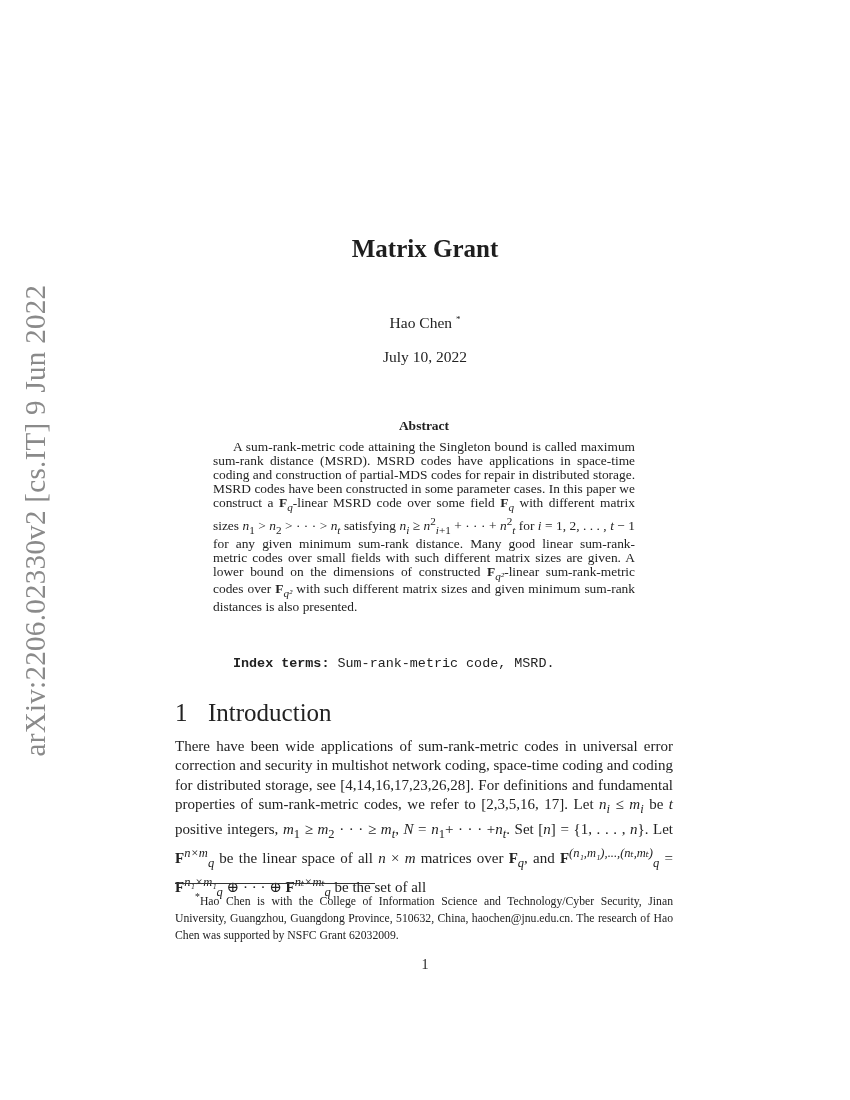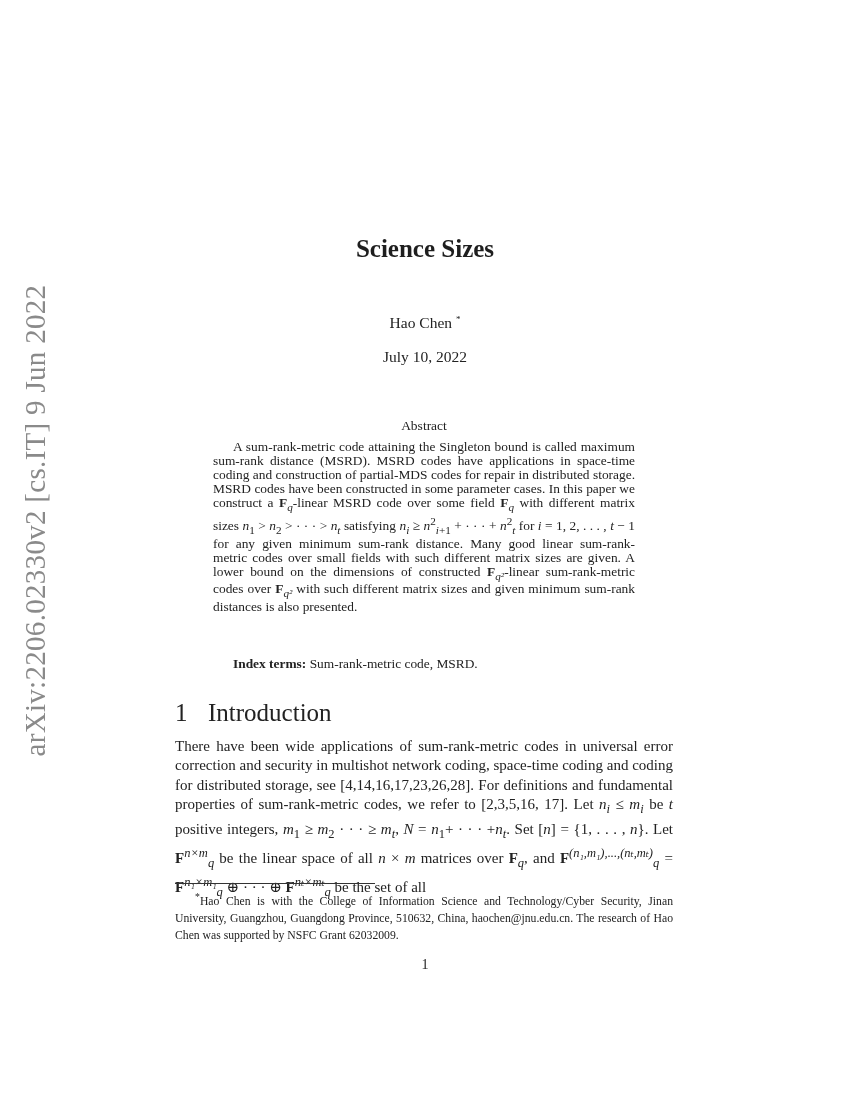--- a/index.html
+++ b/index.html
@@ -23,28 +23,28 @@
     position: absolute; left: 150px; width: 550px; top: 314px;
     text-align: center; font-size: 15.5px;
   }
   .author sup { font-size: 9px; }
   .date {
     position: absolute; left: 150px; width: 550px; top: 348px;
     text-align: center; font-size: 15.5px;
   }
   .abstract-title {
     position: absolute; left: 213px; width: 422px; top: 418px;
-    text-align: center; font-weight: normal; font-size: 13.5px;
+    text-align: center; font-weight: bold; font-size: 13.5px;
   }
   .abstract {
     position: absolute; left: 213px; width: 422px; top: 440px;
     font-size: 13.4px; line-height: 14px; text-align: justify; text-indent: 20px;
   }
   .index-terms {
-    position: absolute; left: 233px; top: 656px; font-size: 13.4px;
+    position: absolute; left: 233px; top: 656px; font-size: 13.4px; font-family: Liberation Mono, monospace;
   }
   .index-terms b { font-weight: bold; }
   .section-heading {
     position: absolute; left: 175px; top: 699px; font-size: 25px; font-weight: normal;
   }
   .section-heading .num { display: inline-block; width: 33px; }
   .body-text {
     position: absolute; left: 175px; width: 498px; top: 737px;
     font-size: 15px; line-height: 19.4px; text-align: justify;
   }
@@ -62,21 +62,21 @@
   }
 </style>
 </head>
 <body>
 
 <div class="arxiv-stamp">
   <span>arXiv:2206.02330v2  [cs.IT]  9 Jun 2022</span>
 </div>
 
 <div class="title">
-  <div>Science Sizes</div>
+  <div>Matrix Grant</div>
 </div>
 
 <div class="author">
   <span>Hao Chen</span>
   <sup>*</sup>
 </div>
 
 <div class="date">July 10, 2022</div>
 
 <div class="abstract-title">Abstract</div>

